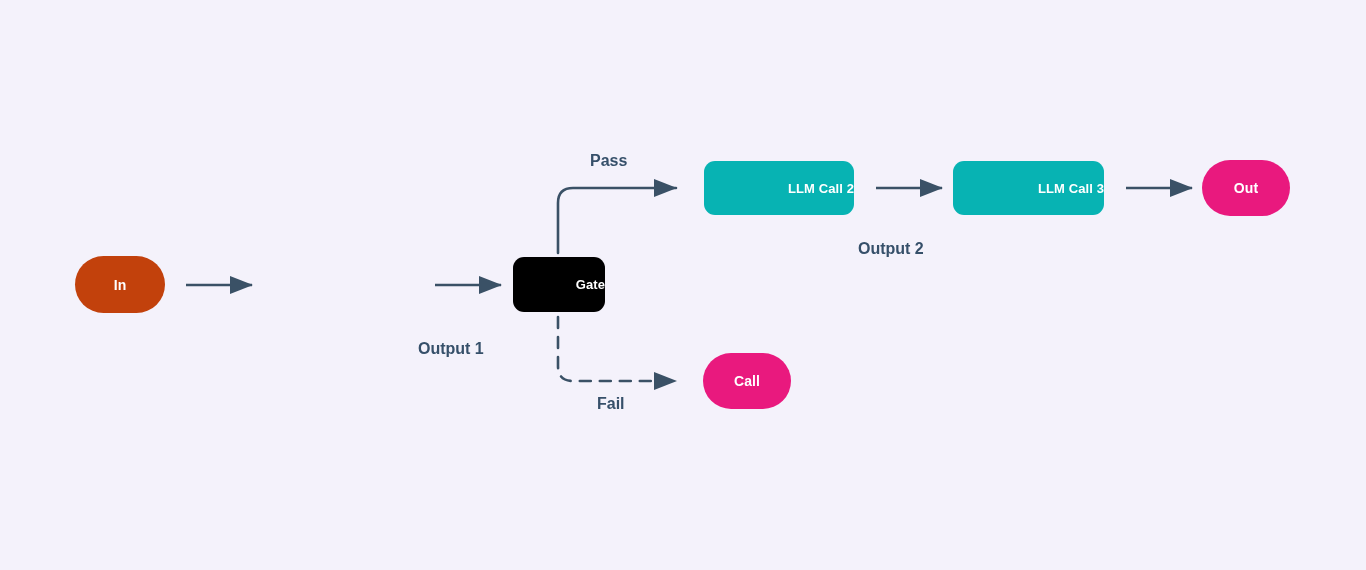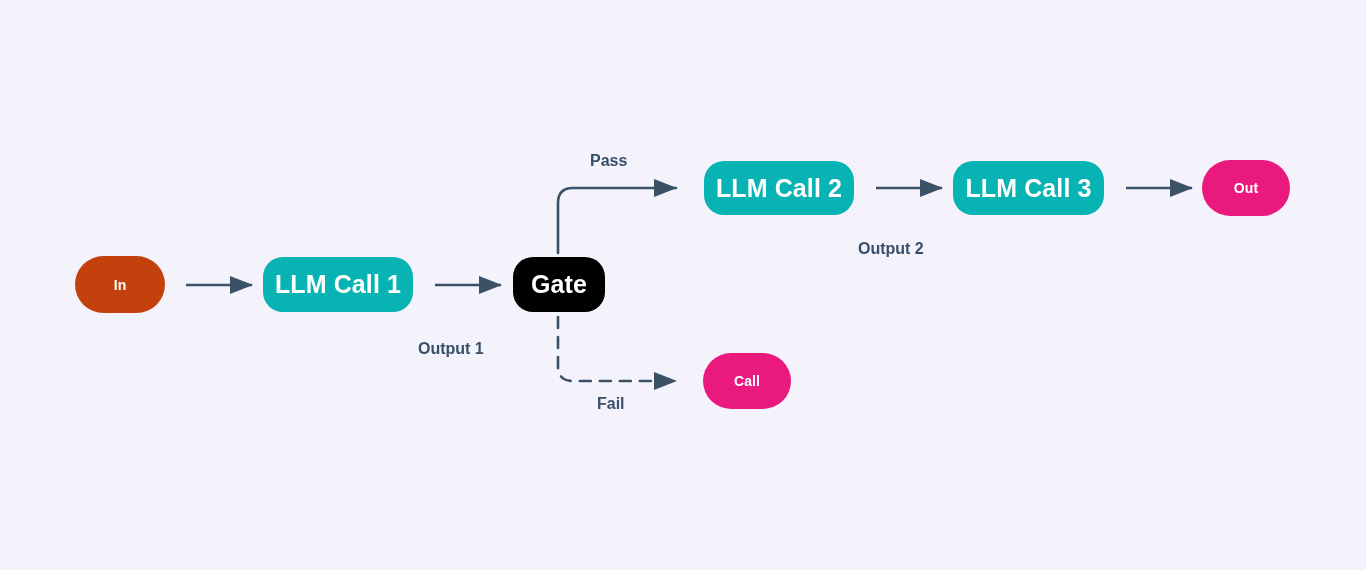--- a/index.html
+++ b/index.html
@@ -35,22 +35,23 @@
     font-weight: 700;
     letter-spacing: 0.1px;
     white-space: nowrap;
     user-select: none;
   }
   .node-pill {
     border-radius: 999px;
     font-size: 14px;
   }
   .node-box {
-    border-radius: 20px;
-    font-size: 25px;
+    border-radius: 11px;
+    font-size: 13px;
+    justify-content: flex-end;
   }
   .edge-label {
     position: absolute;
     color: #36506a;
     font-size: 16px;
     font-weight: 700;
     white-space: nowrap;
     user-select: none;
   }
   
@@ -89,23 +90,20 @@
 
     <line x1="876" y1="188" x2="942" y2="188" stroke="#3a5166" stroke-width="2.6" marker-end="url(#arrowhead)"></line>
 
     <line x1="1126" y1="188" x2="1192" y2="188" stroke="#3a5166" stroke-width="2.6" marker-end="url(#arrowhead)"></line>
   </svg>
 
   <div class="node node-pill" id="node-in" style="background:#c2410c">
     <span>In</span>
   </div>
 
-  <div class="node node-box" id="node-llm1" style="background:#07b3b3">
-    <span>LLM Call 1</span>
-  </div>
 
   <div class="node node-box" id="node-gate" style="background:#000000">
     <span>Gate</span>
   </div>
 
   <div class="node node-box" id="node-llm2" style="background:#07b3b3">
     <span>LLM Call 2</span>
   </div>
 
   <div class="node node-box" id="node-llm3" style="background:#07b3b3">

